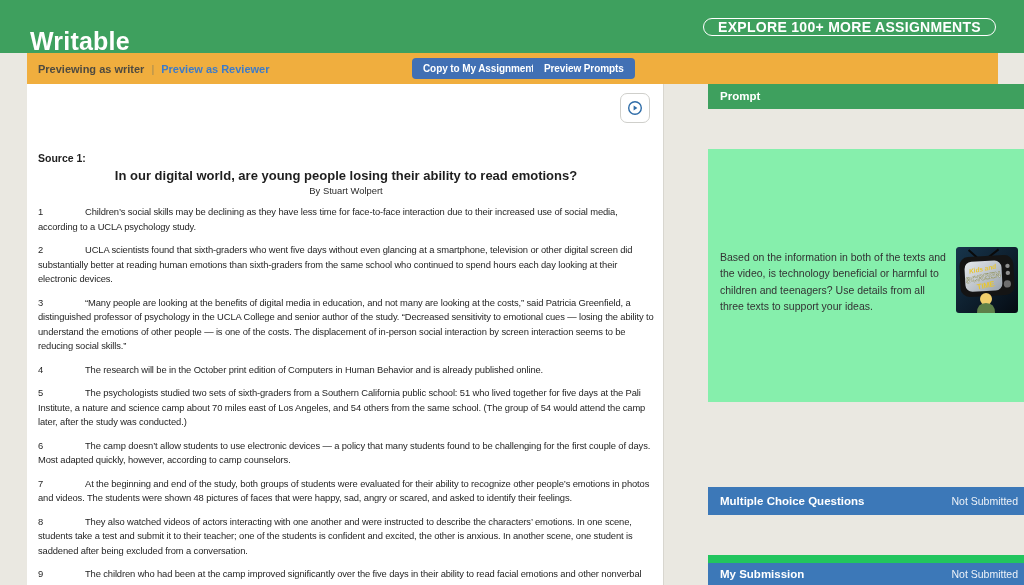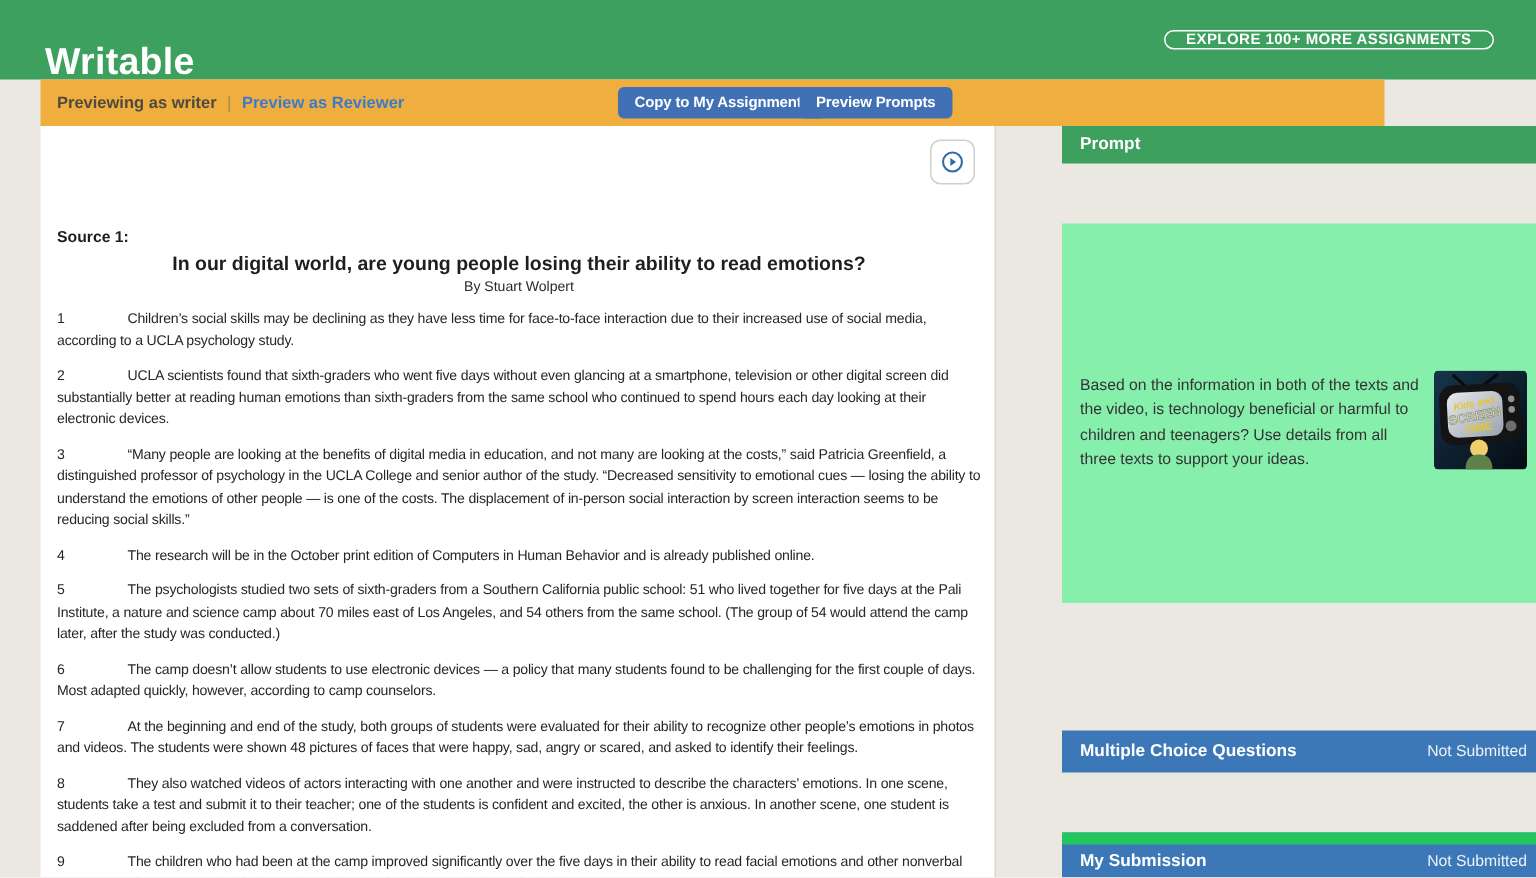--- a/index.html
+++ b/index.html
@@ -9,25 +9,25 @@
   *{box-sizing:border-box; margin:0; padding:0;}
   html,body{width:1024px;height:585px;overflow:hidden;}
   body{font-family:"Liberation Sans",sans-serif;background:var(--page-bg);position:relative;}
   .app{position:absolute;inset:0;width:1024px;height:585px;background:var(--page-bg);overflow:hidden;}
 
   
   .topbar{position:absolute;left:0;top:0;width:1024px;height:53px;background:var(--green);
           display:flex;align-items:center;justify-content:space-between;padding:0 28px 0 30px;}
   .logo{color:#fff;font-size:25px;font-weight:600;letter-spacing:.2px;margin-top:30px;}
   .explore-btn{border:1.5px solid #fff;border-radius:14px;background:transparent;color:#fff;
-               font-family:inherit;font-size:10px;font-weight:700;letter-spacing:.3px;
+               font-family:inherit;font-size:14px;font-weight:700;letter-spacing:.3px;
                padding:0 14px;cursor:pointer;white-space:nowrap;}
 
   
-  .toolbar{position:absolute;left:27px;top:53px;width:896px;height:31px;background:var(--orange);
+  .toolbar{position:absolute;left:27px;top:53px;width:971px;height:31px;background:var(--orange);
            display:flex;align-items:center;}
   .preview-label{margin-left:11px;font-size:11px;font-weight:700;color:#4E4A40;}
   .toolbar .sep{margin:0 7px;color:#A08A55;font-size:11px;}
   .reviewer-link{font-size:11px;font-weight:700;color:var(--link-blue);text-decoration:none;cursor:pointer;}
   .tb-btn{position:absolute;top:5px;height:21px;line-height:21px;background:var(--btn-blue);
           border:none;border-radius:4px;color:#fff;font-family:inherit;font-size:10px;
           font-weight:700;padding:0 11px;letter-spacing:-.1px;cursor:pointer;white-space:nowrap;}
   .copy-btn{left:385px;}
   .prompts-btn{left:506px;}
 

